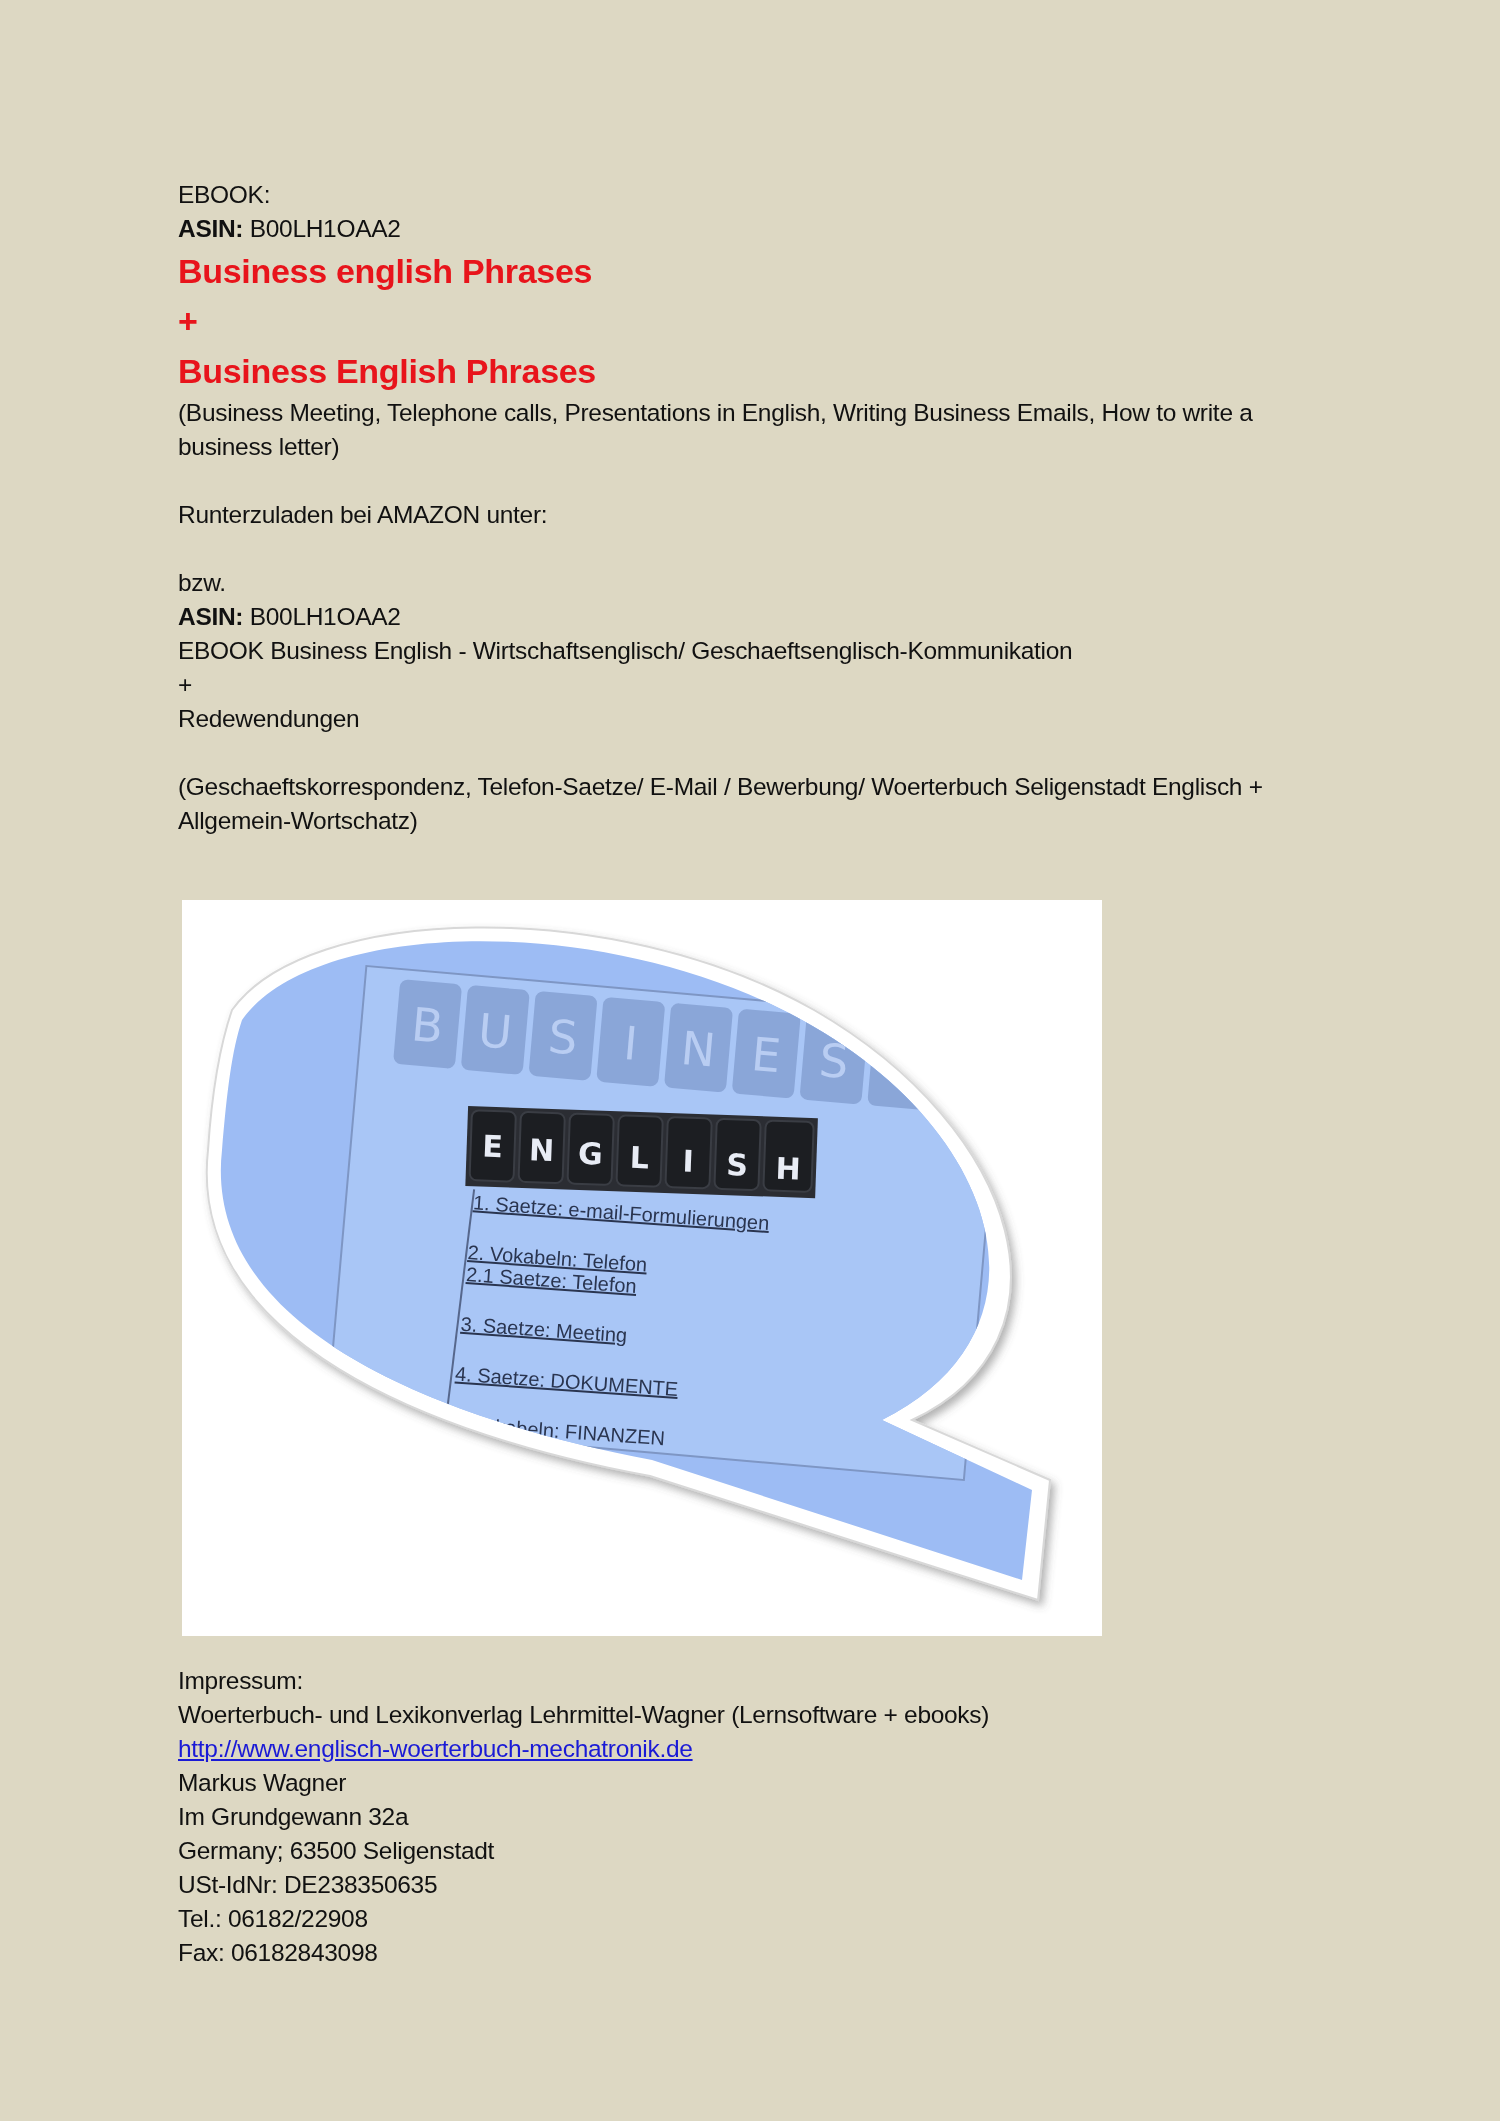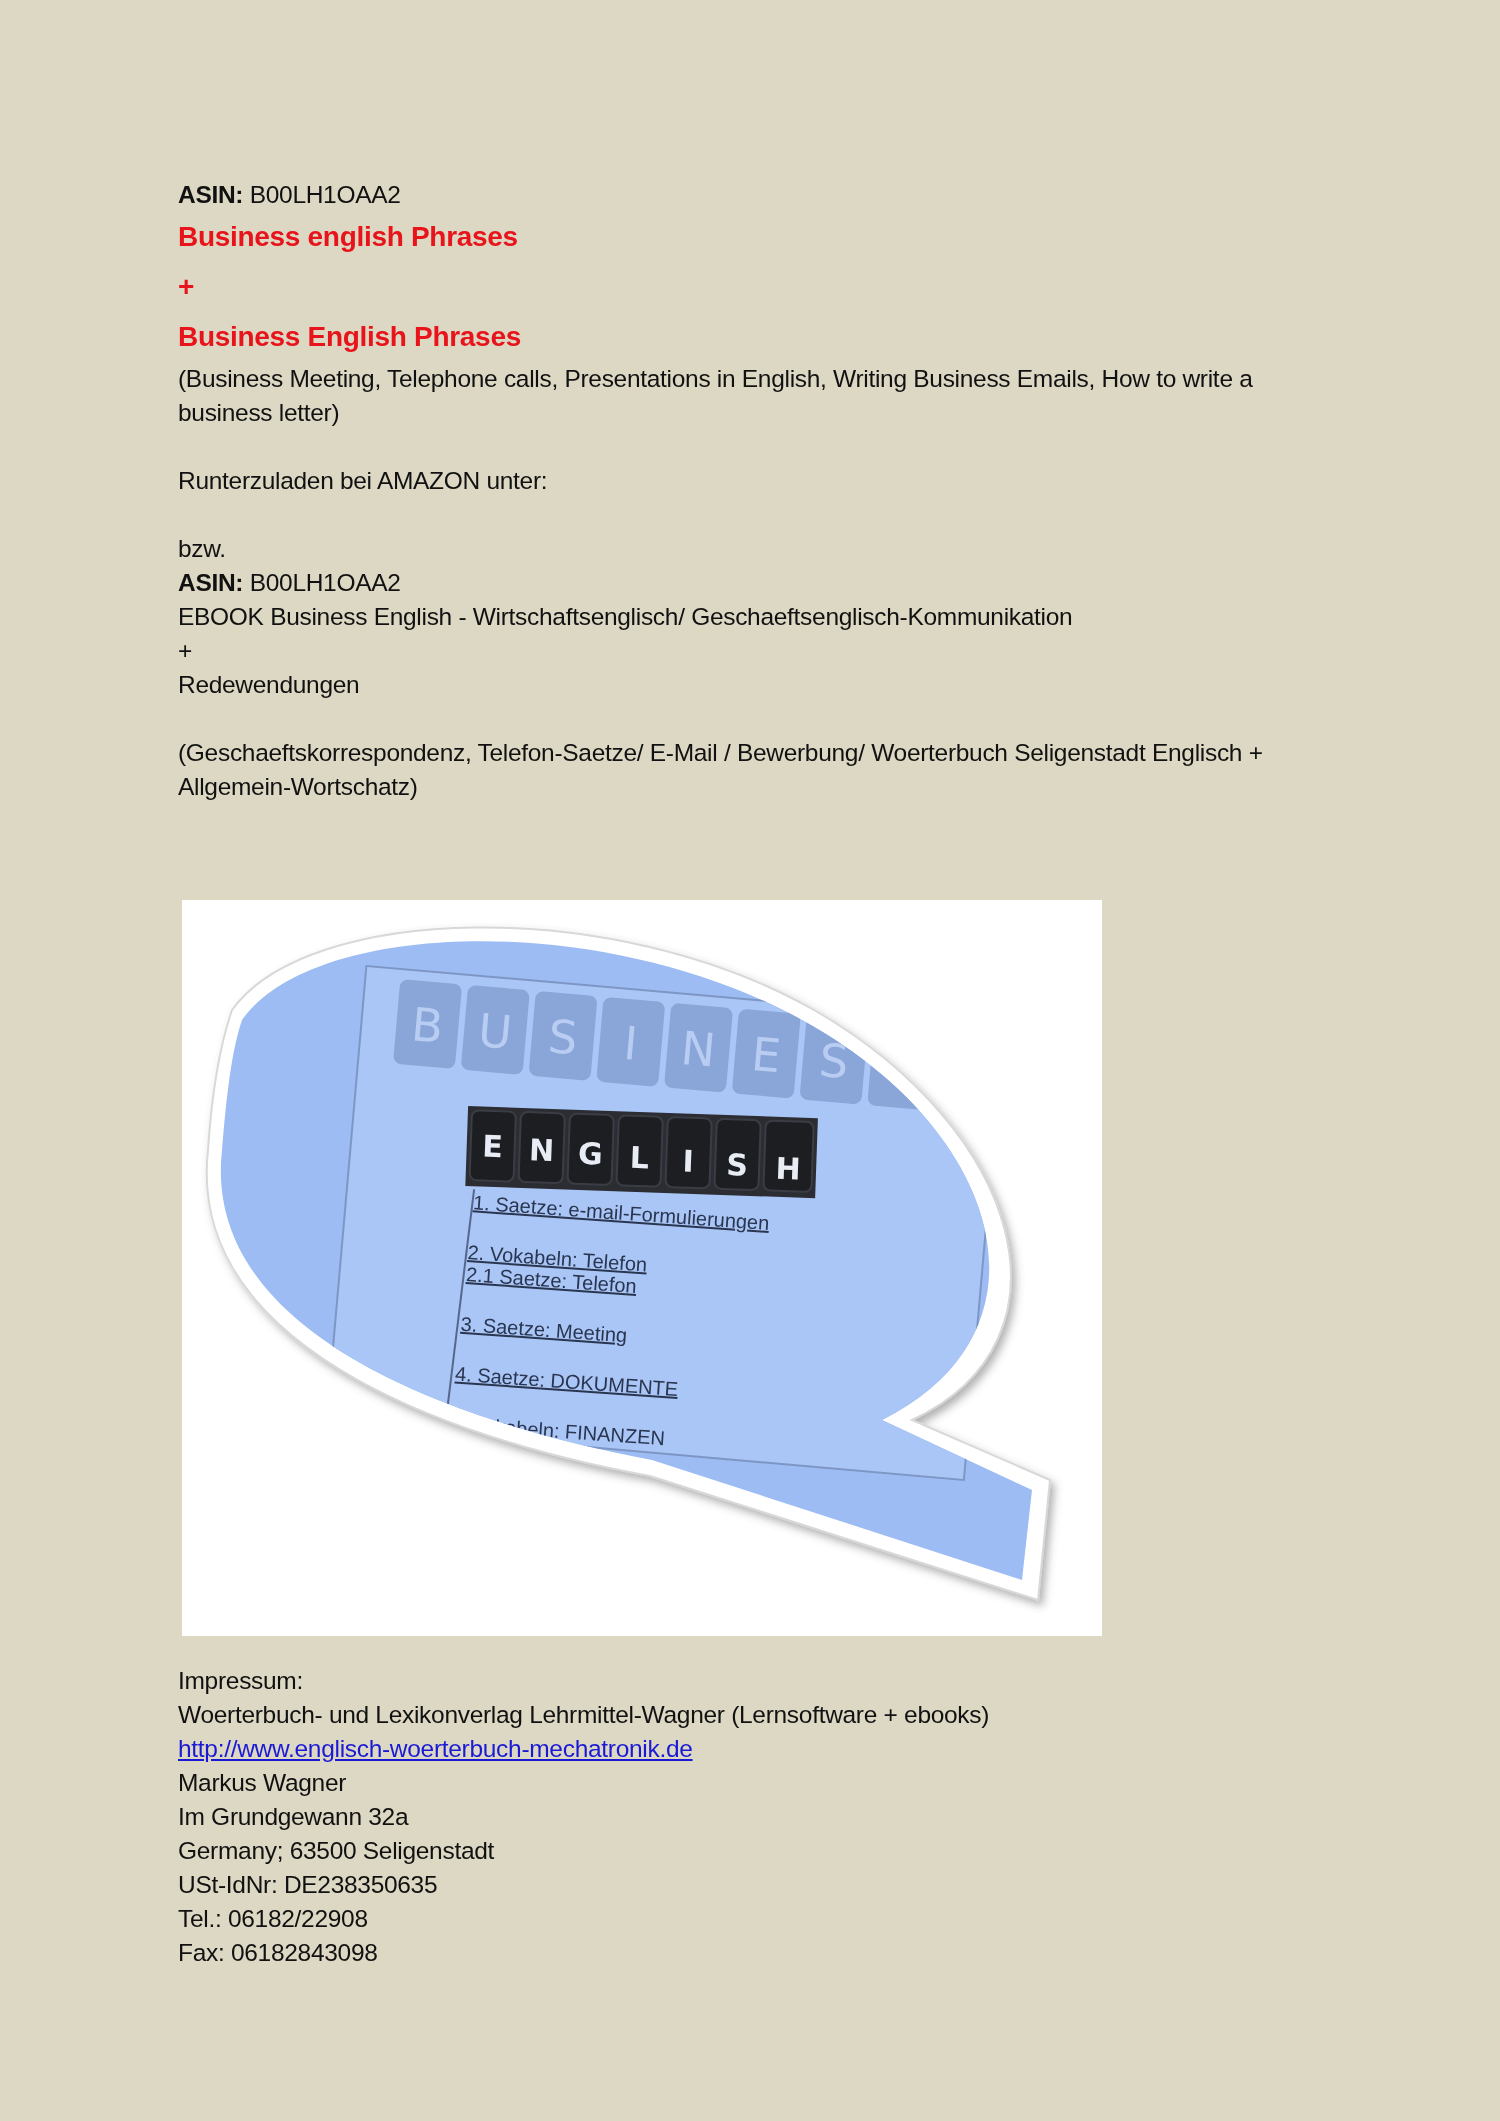--- a/index.html
+++ b/index.html
@@ -30,21 +30,21 @@
     }
     .line.wrap {
       white-space: normal;
       height: auto;
     }
     .blank { height: 34px; }
     .bold { font-weight: bold; }
     .title {
       color: #e8141b;
       font-weight: bold;
-      font-size: 28px;
+      font-size: 34px;
       line-height: 50px;
       height: 50px;
       white-space: nowrap;
       letter-spacing: -0.3px;
     }
     a.link {
       color: #1a1ad6;
       text-decoration: underline;
     }
     .figure {
@@ -62,20 +62,21 @@
       left: 178px;
       top: 1636px;
       width: 1160px;
       margin-top: 28px;
     }
   </style>
 </head>
 <body>
 
 <div class="page">
+  <div class="line">EBOOK:</div>
   <div class="line"><span class="bold">ASIN:</span><span> B00LH1OAA2</span></div>
   <div class="title">Business english Phrases</div>
   <div class="title">+</div>
   <div class="title">Business English Phrases</div>
   <div class="line wrap">(Business Meeting, Telephone calls, Presentations in English, Writing Business Emails, How to write a business letter)</div>
   <div class="blank"></div>
   <div class="line">Runterzuladen bei AMAZON unter:</div>
   <div class="blank"></div>
   <div class="line">bzw.</div>
   <div class="line"><span class="bold">ASIN:</span><span> B00LH1OAA2</span></div>

